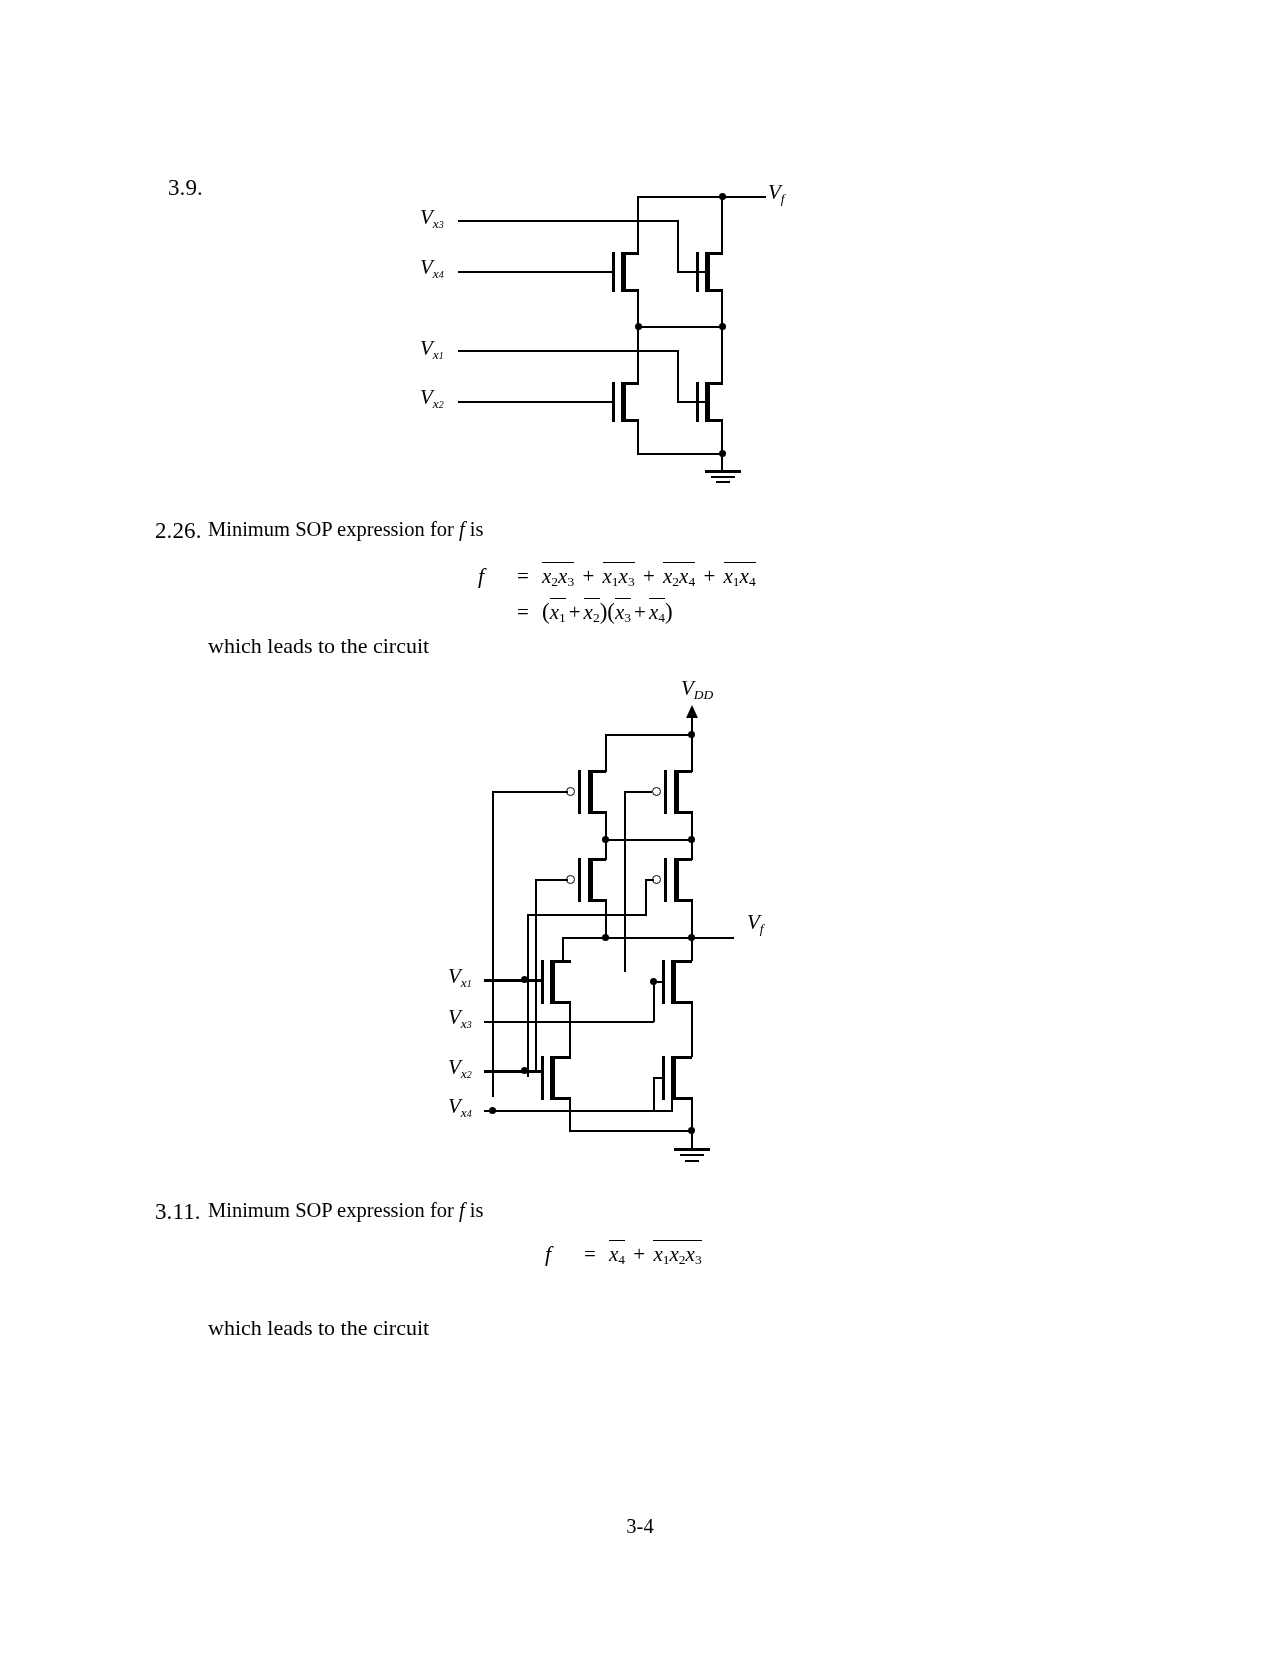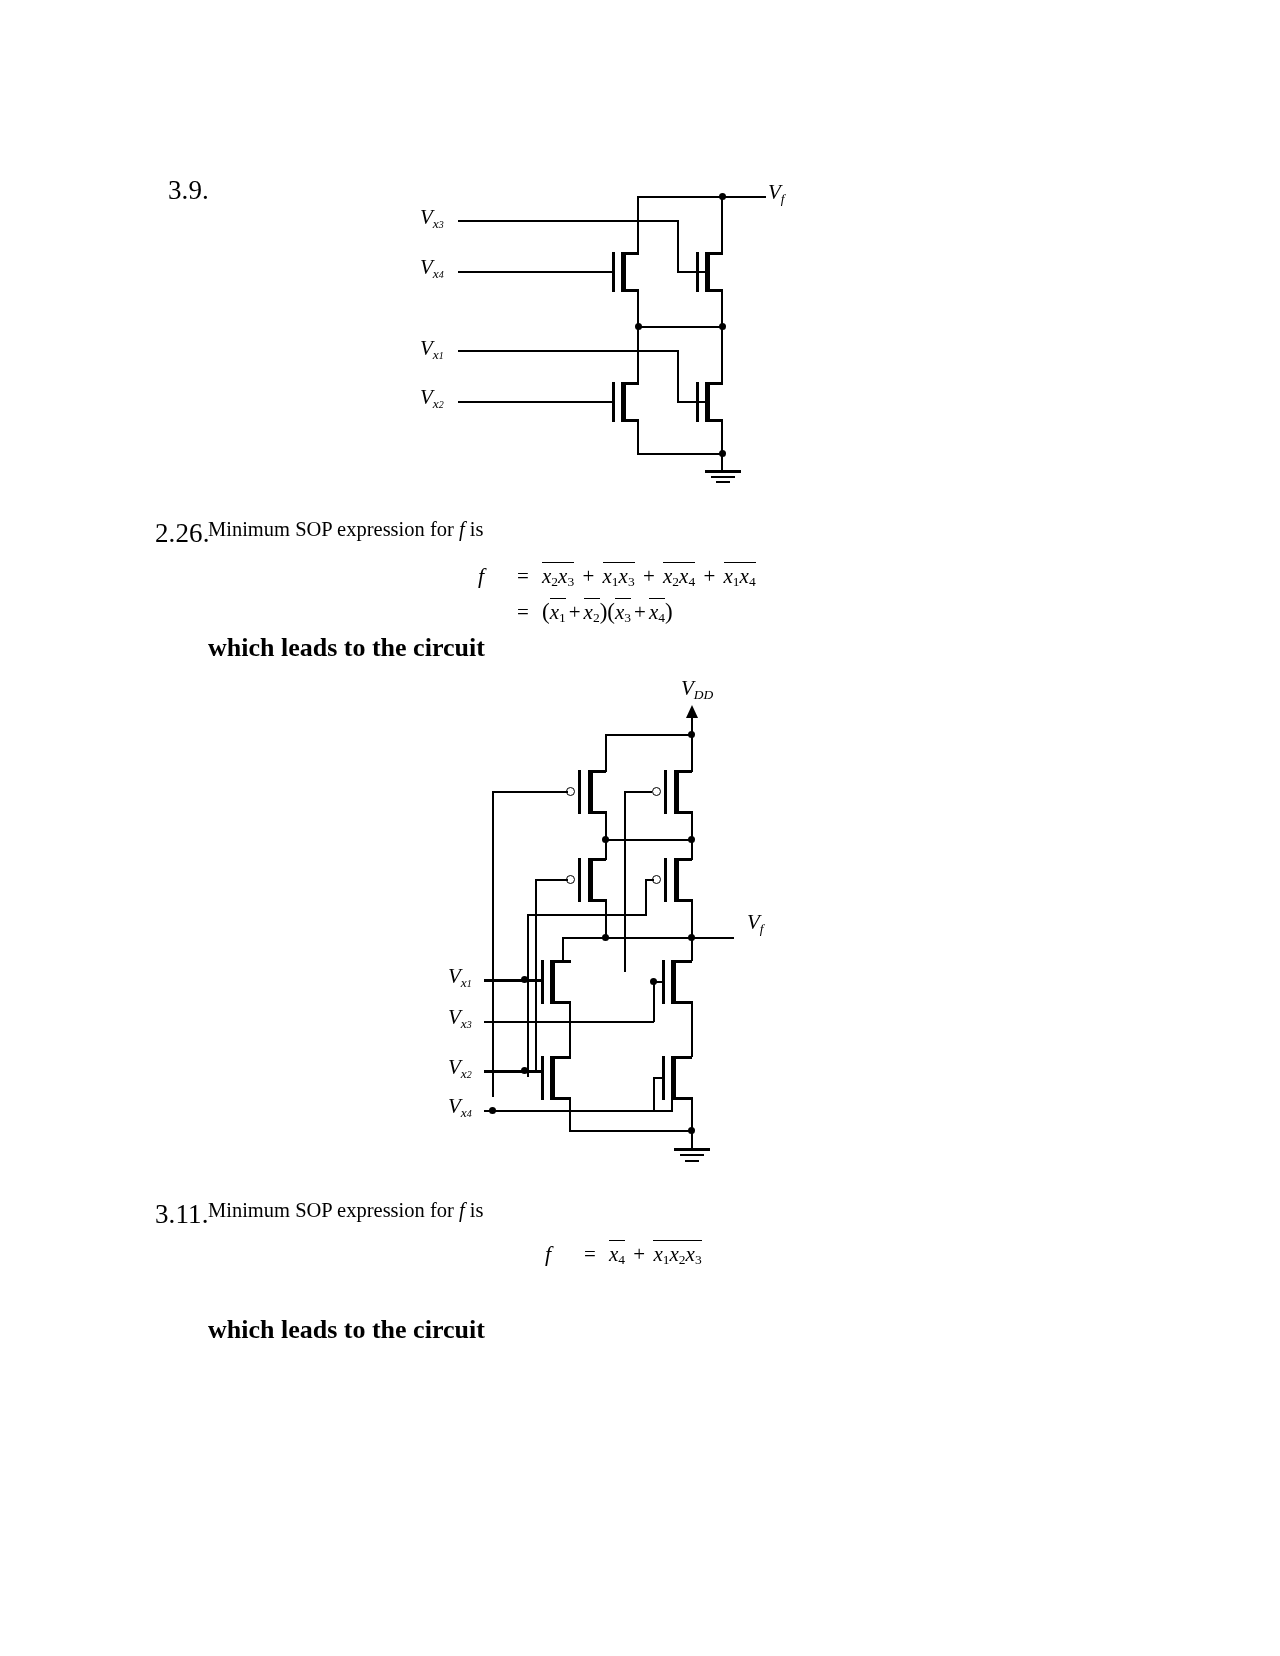--- a/index.html
+++ b/index.html
@@ -5,23 +5,23 @@
   html,body{margin:0;padding:0;background:#ffffff;}
   body{
     width:1280px;height:1656px;position:relative;
     font-family:"Liberation Serif","DejaVu Serif",serif;
     color:#000;
     overflow:hidden;
   }
   .pg{position:absolute;inset:0;}
 
   
-  .q-num{position:absolute;font-size:27px;letter-spacing:.1px;white-space:nowrap;}
+  .q-num{position:absolute;font-size:23px;letter-spacing:.1px;white-space:nowrap;}
   .q-body{position:absolute;font-size:20.5px;white-space:nowrap;}
-  .lead{position:absolute;font-size:26px;white-space:nowrap;font-weight:bold;}
+  .lead{position:absolute;font-size:22px;white-space:nowrap;}
   .pageno{position:absolute;font-size:20.5px;width:100%;text-align:center;}
 
   .it{font-style:italic;}
 
   
   .math{position:absolute;font-family:"Liberation Serif","DejaVu Serif",serif;}
   .mrow{display:flex;align-items:baseline;white-space:nowrap;}
   .mf{font-style:italic;font-size:22px;}
   .meq{font-size:21px;}
   .mterm{font-size:21px;}
@@ -335,14 +335,15 @@
       <span class="mterm">
         <span class="ovr"><span class="xv">x</span><sub class="s">4</sub></span>
         <span class="op">+</span>
         <span class="ovr"><span class="xv">x</span><sub class="s">1</sub></span><span class="ovr"><span class="xv">x</span><sub class="s">2</sub></span><span class="ovr"><span class="xv">x</span><sub class="s">3</sub></span>
       </span>
     </div>
   </div>
 
   <div class="lead" style="left:208px;top:1315px;">which leads to the circuit</div>
 
+  <div class="pageno" style="left:0;top:1515px;">3-4</div>
 
 </div>
 
 </body></html>

